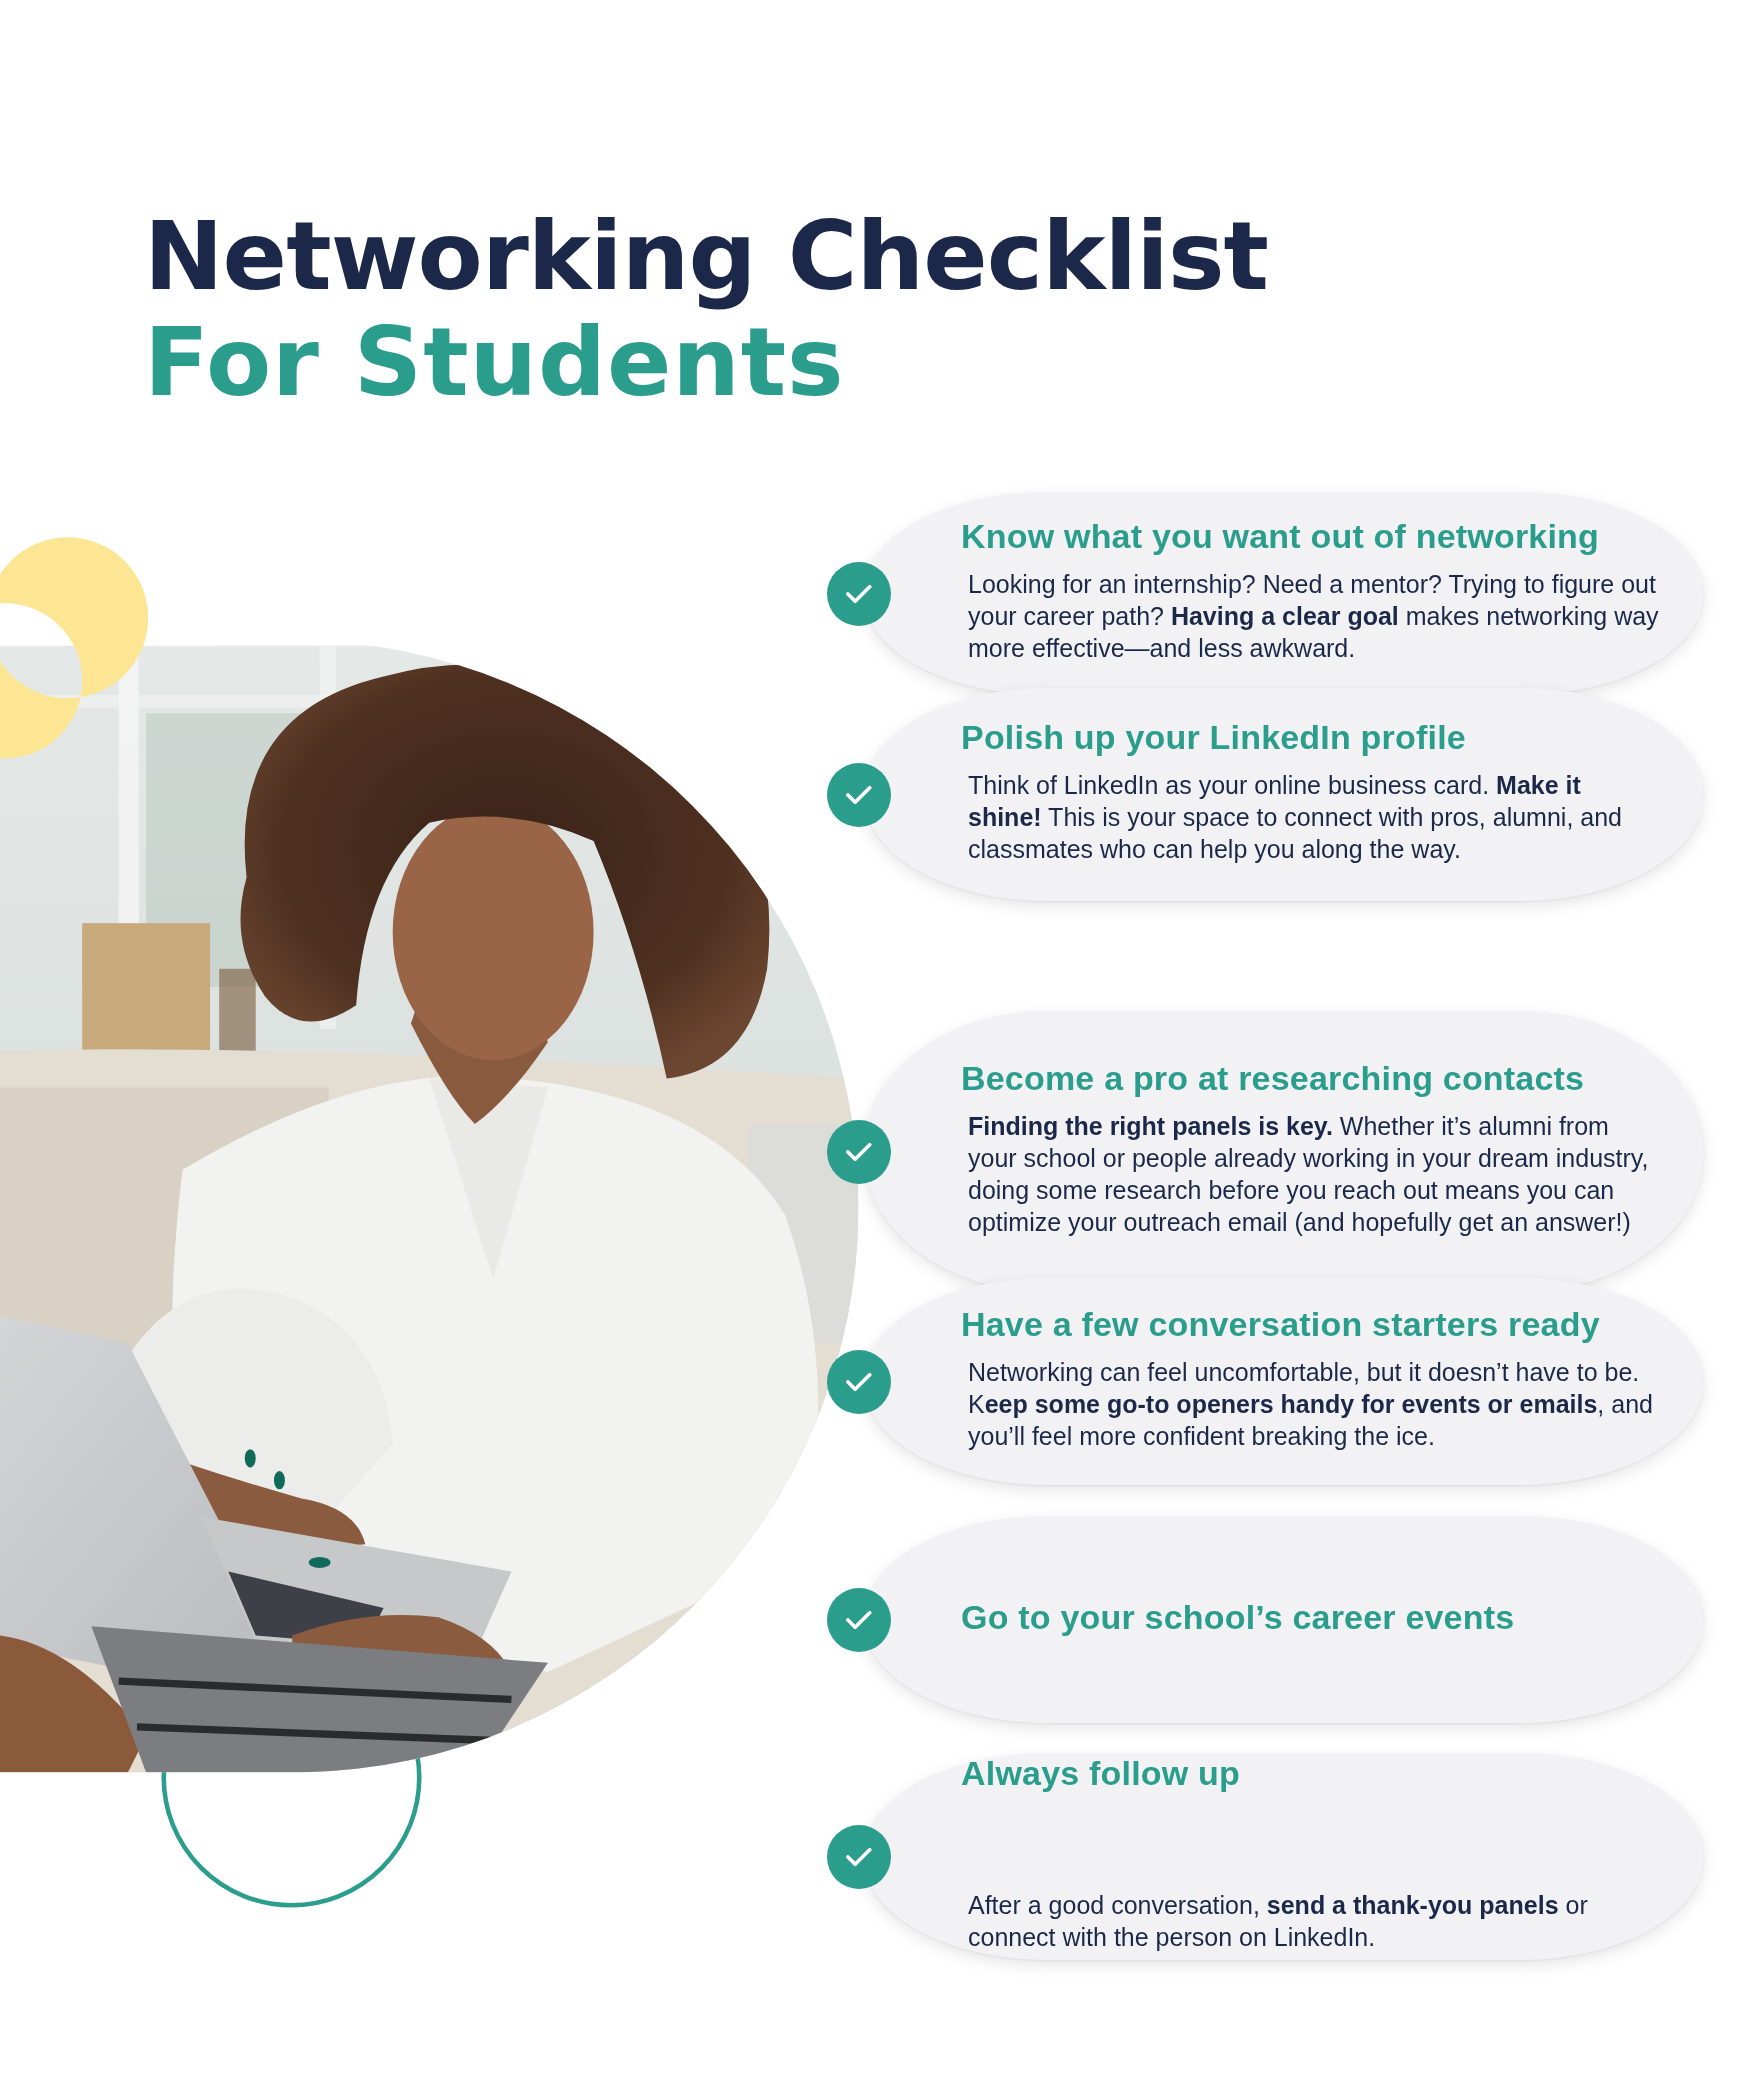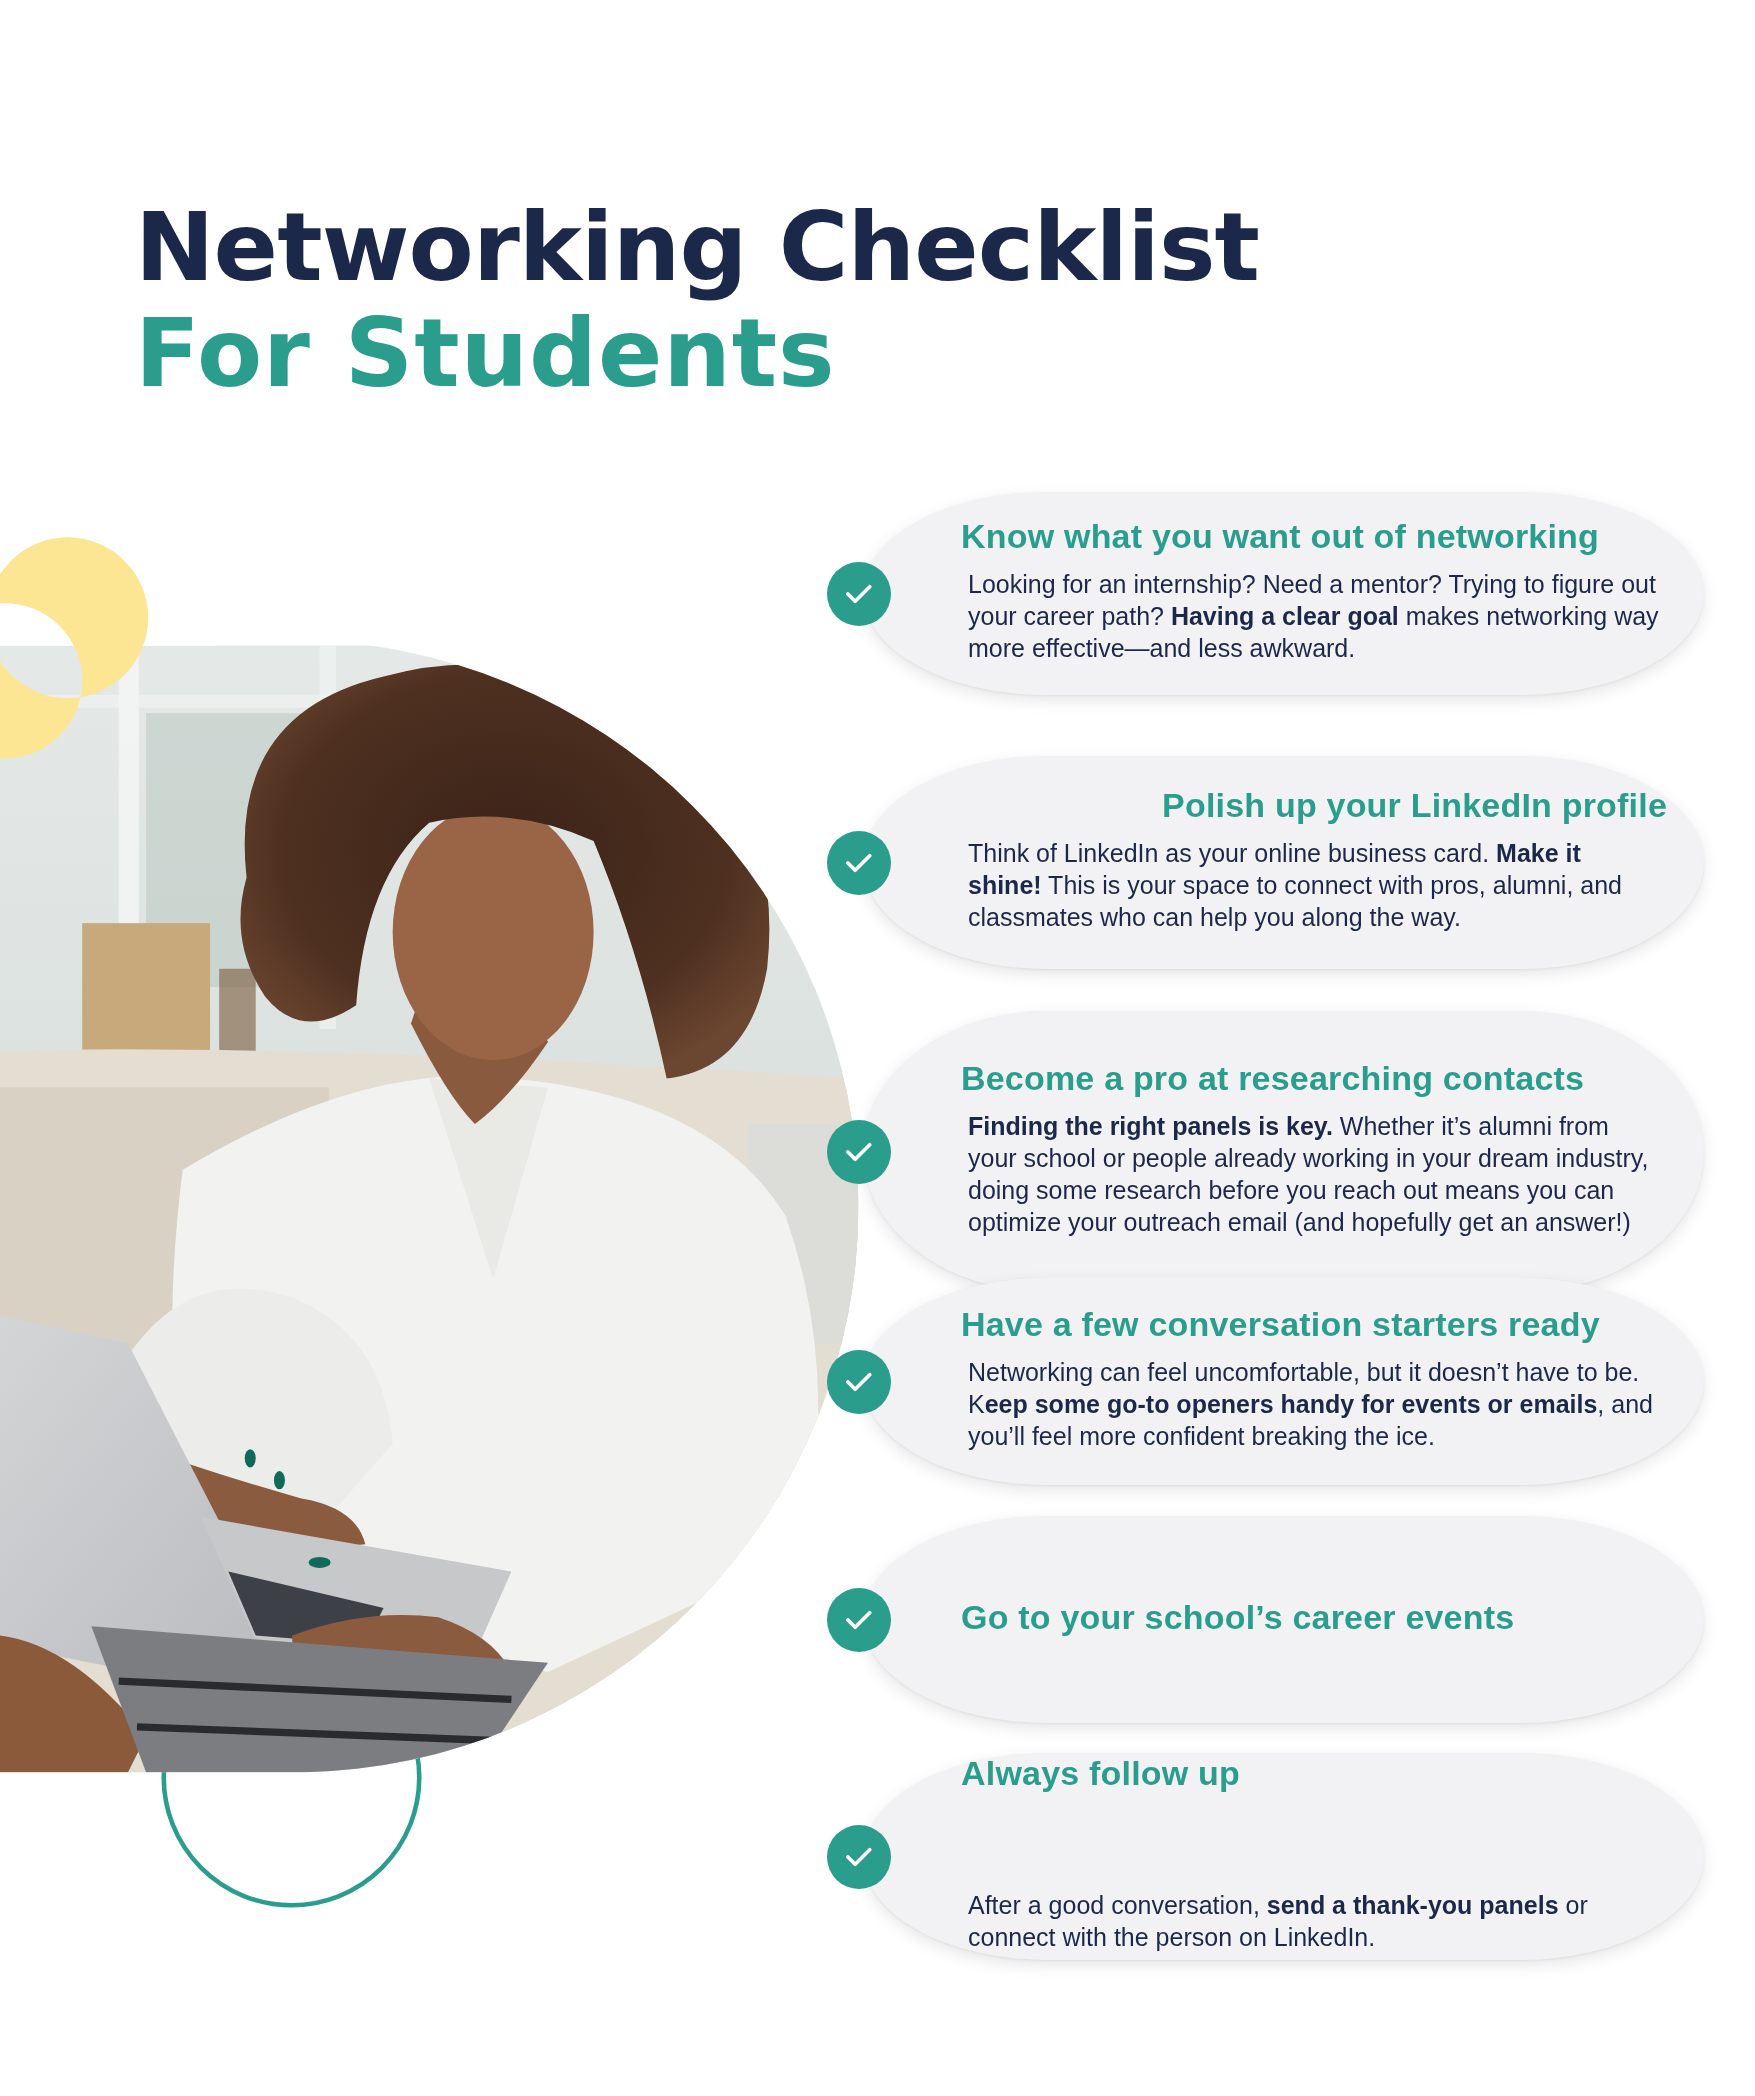--- a/index.html
+++ b/index.html
@@ -1,19 +1,19 @@
 <!DOCTYPE html>
 <html style="font-size:14.6px"><head>
 <meta charset="utf-8">
 <style>
   html, body { margin: 0; padding: 0; background: #ffffff; }
   body { width: 1755px; height: 2096px; position: relative; overflow: hidden;
          font-family: "Liberation Sans", sans-serif; }
 
-  .title { position: absolute; left: 135px; top: 194px; margin: 0;
+  .title { position: absolute; left: 135px; top: 194px; margin: 9px;
            font-family: "DejaVu Sans", sans-serif; font-weight: bold;
            font-size: 95px; line-height: 106px; letter-spacing: -0.9px; }
   .title .line1 { display: block; color: #1c2849; }
   .title .line2 { display: block; color: #2a9d8c; letter-spacing: 0.9px; }
 
   
   .yellow-deco { position: absolute; left: 0; top: 530px; width: 183px; height: 256px; z-index: 3; }
 
   
   .photo { position: absolute; left: 0; top: 645px; width: 863px; height: 1128px; overflow: hidden; z-index: 1; }
@@ -126,21 +126,21 @@
 <div class="card" style="top:492px; height:203px;">
   <span class="check">
     <svg width="25.6" height="20" viewBox="0 0 28 22">
         <path d="M2 11 L10 19 L26 3" fill="none" stroke="#ffffff" stroke-width="4" stroke-linecap="round" stroke-linejoin="round"></path>
       </svg>
   </span>
   <h2>Know what you want out of networking</h2>
   <p><span>Looking for an internship? Need a mentor? Trying to figure out your career path? </span><b>Having a clear goal</b><span> makes networking way more effective—and less awkward.</span></p>
 </div>
 
-<div class="card" style="top:756px; height:213px;align-items:flex-end;">
+<div class="card" style="top:688px; height:213px;">
   <span class="check">
     <svg width="25.6" height="20" viewBox="0 0 28 22">
         <path d="M2 11 L10 19 L26 3" fill="none" stroke="#ffffff" stroke-width="4" stroke-linecap="round" stroke-linejoin="round"></path>
       </svg>
   </span>
   <h2>Polish up your LinkedIn profile</h2>
   <p><span>Think of LinkedIn as your online business card. </span><b>Make it shine!</b><span> This is your space to connect with pros, alumni, and classmates who can help you along the way.</span></p>
 </div>
 
 <div class="card" style="top:1011px; height:281px;">

